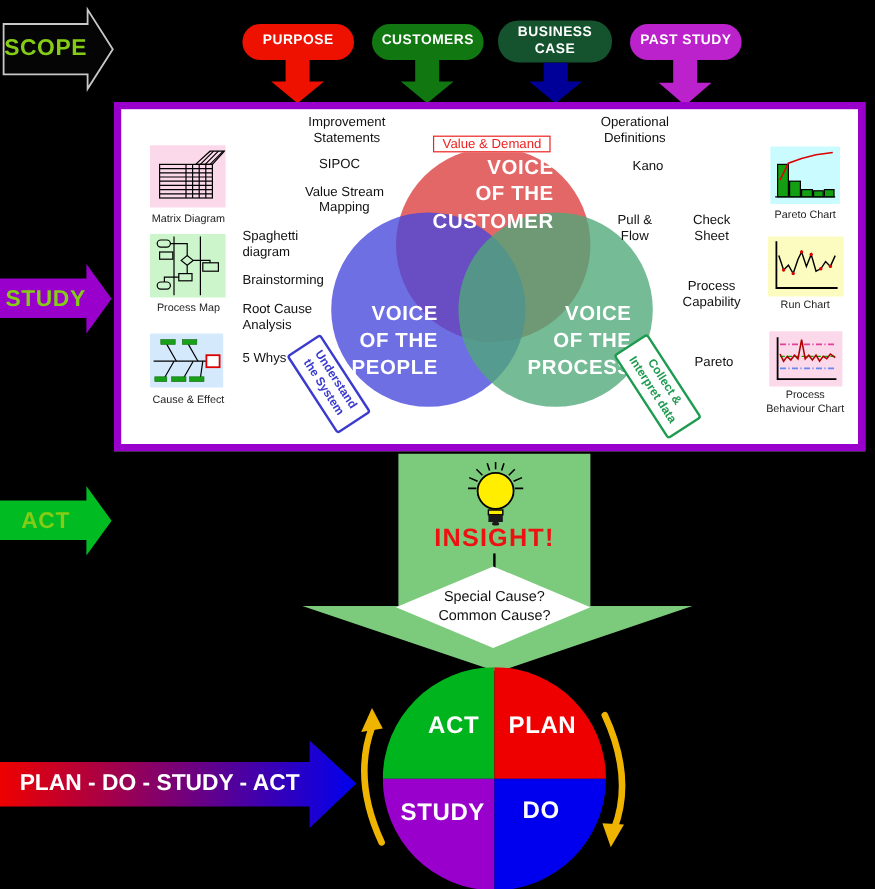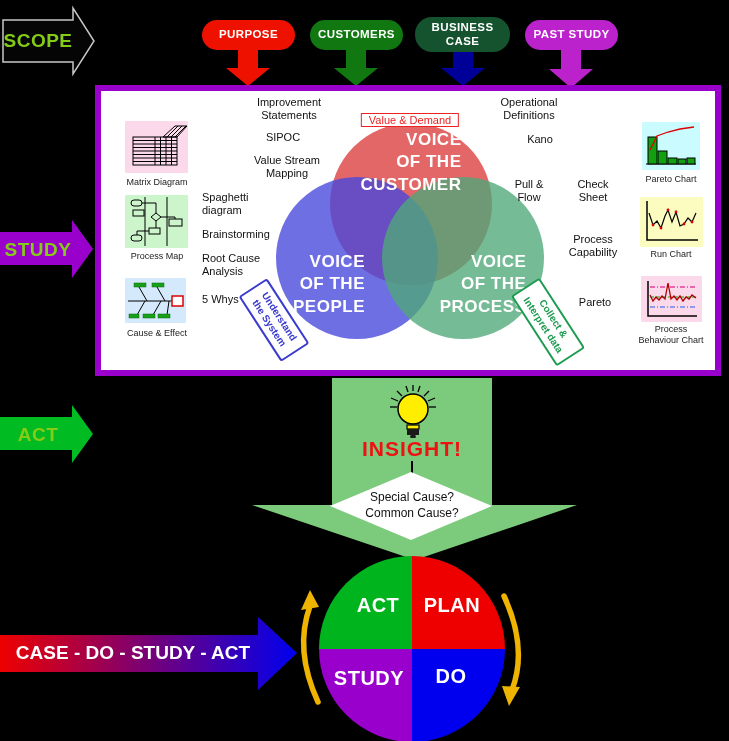--- a/index.html
+++ b/index.html
@@ -256,13 +256,13 @@
 
 <svg class="abs" style="left:0;top:615px;" width="300" height="78">
   <defs>
     <linearGradient id="pdsaGrad" x1="0" y1="0" x2="1" y2="0">
       <stop offset="0" stop-color="#ee0000"></stop>
       <stop offset="1" stop-color="#0000ee"></stop>
     </linearGradient>
   </defs>
   <polygon points="0,20 258,20 258,2 297,38 258,75 258,57 0,57" fill="url(#pdsaGrad)"></polygon>
 </svg>
-<div class="abs ctr" style="left:8px;top:642px;width:250px;color:#fff;font-weight:bold;font-size:19px;">CASE - DO - STUDY - ACT</div>
+<div class="abs ctr" style="left:8px;top:642px;width:250px;color:#fff;font-weight:bold;font-size:19px;">PLAN - DO - STUDY - ACT</div>
 
 </body></html>

